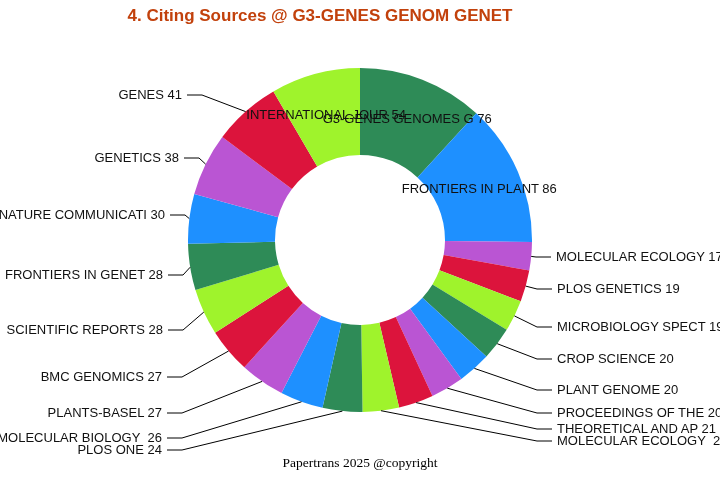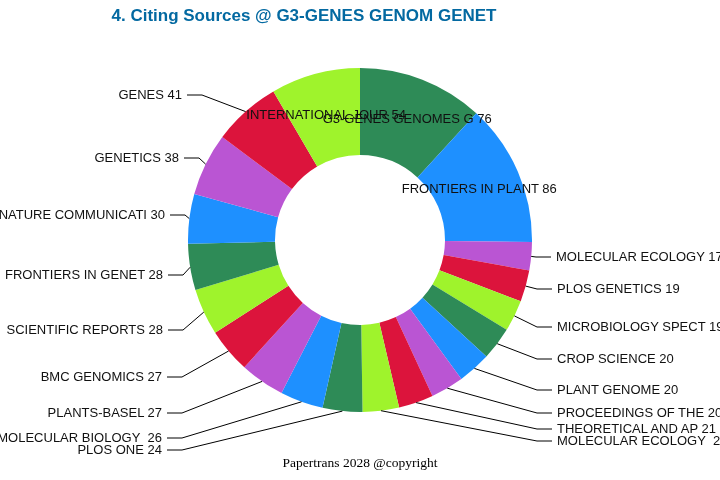--- a/index.html
+++ b/index.html
@@ -1,19 +1,19 @@
 <!DOCTYPE html>
 <html><head>
 <meta charset="utf-8">
 <style>
   html,body{margin:0;padding:0;background:#ffffff;}
   #stage{position:relative;width:720px;height:480px;background:#ffffff;overflow:hidden;
          font-family:"Liberation Sans",sans-serif;}
-  #chart-title{position:absolute;top:6px;left:0;width:608px;text-align:center;
-         font-family:"Liberation Sans",sans-serif;font-weight:bold;font-size:17px;color:#0369a1;}
+  #chart-title{position:absolute;top:6px;left:16px;width:608px;text-align:center;
+         font-family:"Liberation Sans",sans-serif;font-weight:bold;font-size:17px;color:#c2410c;}
   #donut-chart{position:absolute;top:0;left:0;}
   #donut-chart text{font-family:"Liberation Sans",sans-serif;font-size:13px;fill:#111111;}
   #copyright-footer{position:absolute;top:455px;left:0;width:720px;text-align:center;
          font-family:"Liberation Serif",serif;font-size:13.5px;color:#000000;}
 </style>
 </head>
 <body>
 
 <div id="stage">
   <div id="chart-title">4. Citing Sources @ G3-GENES GENOM GENET</div>
@@ -69,14 +69,14 @@
       <polyline points="168,275 183,275 190.2,267.2" fill="none" stroke="#000000" stroke-width="1"></polyline>
       <text x="163" y="279" text-anchor="end">FRONTIERS IN GENET 28</text>
       <polyline points="170,215 185,215 189.3,218.6" fill="none" stroke="#000000" stroke-width="1"></polyline>
       <text x="165" y="219" text-anchor="end">NATURE COMMUNICATI 30</text>
       <polyline points="184,158 199,158 205.6,164.1" fill="none" stroke="#000000" stroke-width="1"></polyline>
       <text x="179" y="162" text-anchor="end">GENETICS 38</text>
       <polyline points="187,95 202,95 245.6,111.6" fill="none" stroke="#000000" stroke-width="1"></polyline>
       <text x="182" y="99" text-anchor="end">GENES 41</text>
       <text x="326.1" y="119.0" text-anchor="middle">INTERNATIONAL JOUR 54</text>
     </svg>
-  <div id="copyright-footer">Papertrans 2028 @copyright</div>
+  <div id="copyright-footer">Papertrans 2025 @copyright</div>
 </div>
 
 </body></html>

